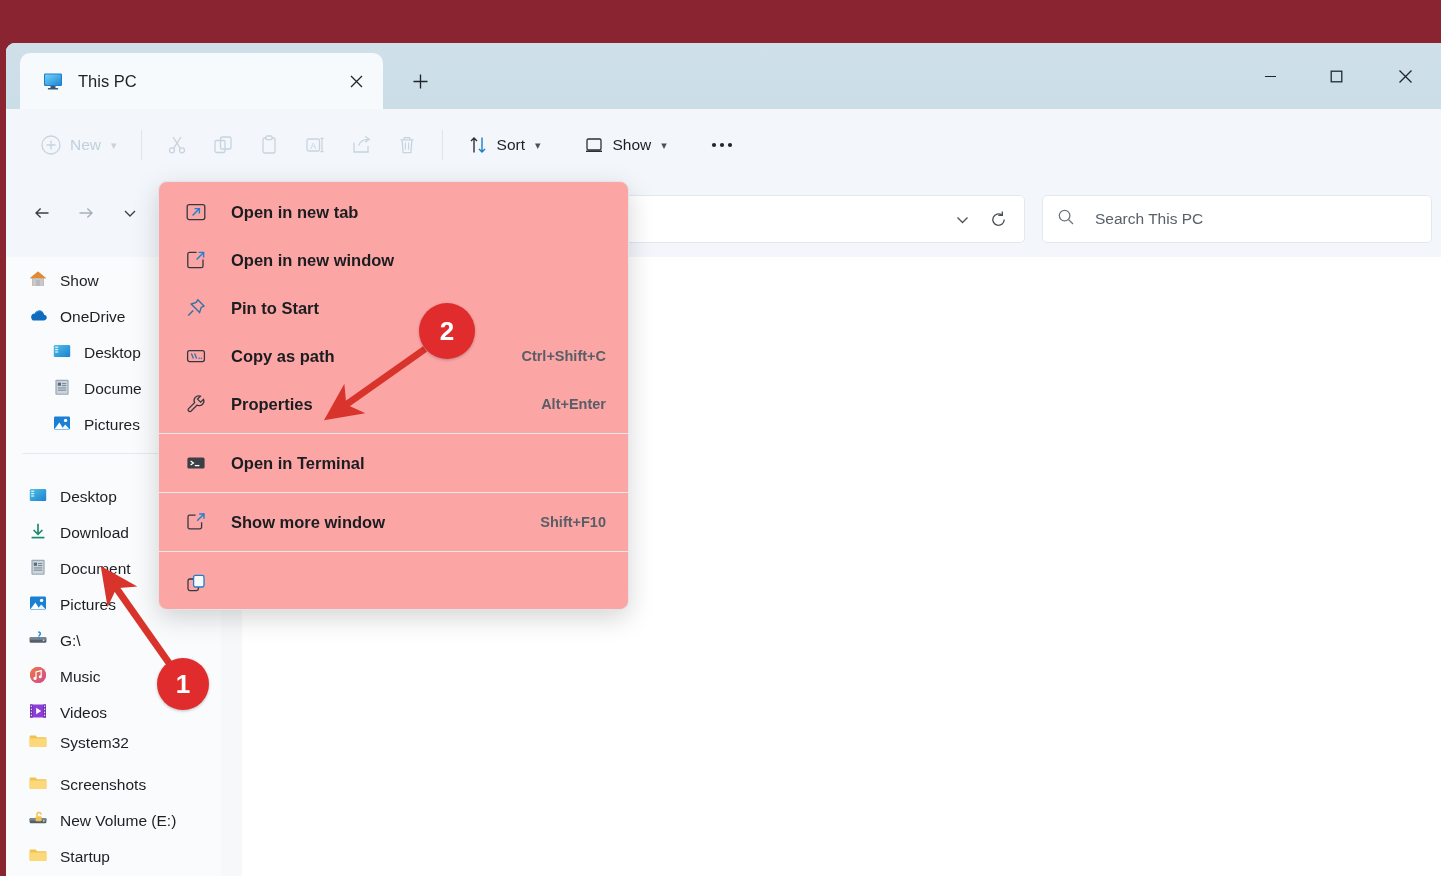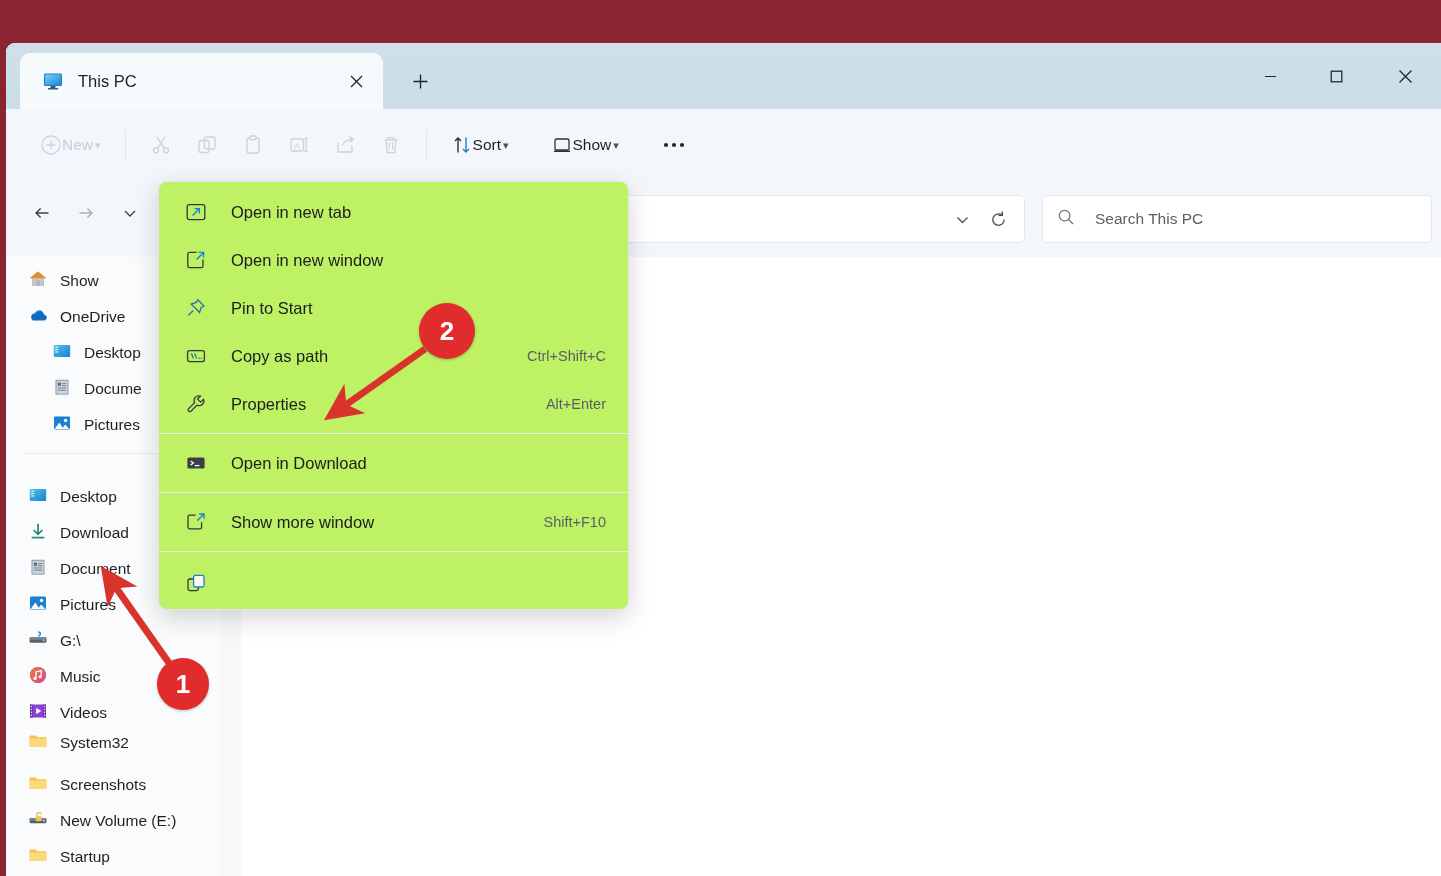--- a/index.html
+++ b/index.html
@@ -112,21 +112,21 @@
     background: #f3f6fb;
     display: flex;
     align-items: center;
     padding-left: 22px;
     box-sizing: border-box;
   }
   .tb-btn {
     height: 42px;
     display: flex;
     align-items: center;
-    gap: 0;
+    gap: 8px;
     padding: 0 12px;
     border-radius: 6px;
     color: #1d1f22;
     font-size: 15.5px;
     white-space: nowrap;
   }
   .tb-btn.ghost { color: #c7d4de; }
   .tb-icon { display: flex; align-items: center; justify-content: center; }
   .tb-sep {
     width: 1px; height: 30px;
@@ -289,27 +289,28 @@
     border: 1px solid #a9c9e8;
     box-sizing: border-box;
   }
 
   
   .ctxmenu {
     position: absolute;
     left: 152px;
     top: 138px;
     width: 471px;
-    background: #bef264;
+    background: #fca5a5;
     border: 1px solid #e2e5e9;
     border-radius: 9px;
     box-shadow: 0 8px 26px rgba(0,0,0,0.17);
     overflow: hidden;
     padding: 6px 0 0 0;
     box-sizing: border-box;
+    font-weight: bold;
   }
   .ctx-item {
     height: 48px;
     display: flex;
     align-items: center;
     padding: 0 22px 0 24px;
     box-sizing: border-box;
     white-space: nowrap;
   }
   .ctx-ico {
@@ -878,21 +879,21 @@
       <div class="ctx-sep"></div>
 
       <div class="ctx-item">
         <span class="ctx-ico">
           <svg width="22" height="22" viewBox="0 0 22 22">
             <rect x="2.4" y="5.4" width="17.2" height="11.2" rx="1.6" fill="#3b3f45"></rect>
             <path d="M5.6 9 L8.4 11 L5.6 13" stroke="#ffffff" stroke-width="1.3" fill="none"></path>
             <path d="M9.8 13.6 H14.4" stroke="#ffffff" stroke-width="1.3"></path>
           </svg>
         </span>
-        <span class="ctx-label">Open in Download</span>
+        <span class="ctx-label">Open in Terminal</span>
         <span class="ctx-accel"></span>
       </div>
 
       <div class="ctx-sep"></div>
 
       <div class="ctx-item">
         <span class="ctx-ico">
           <svg width="22" height="22" viewBox="0 0 22 22">
             <path d="M10.6 4.2 H4.6 A1.6 1.6 0 0 0 3 5.8 V16.2 A1.6 1.6 0 0 0 4.6 17.8 H15 A1.6 1.6 0 0 0 16.6 16.2 V11.2" stroke="#33383e" stroke-width="1.3" fill="none"></path>
             <path d="M12.2 9.8 L19 3" stroke="#1d7fd0" stroke-width="1.4"></path>

